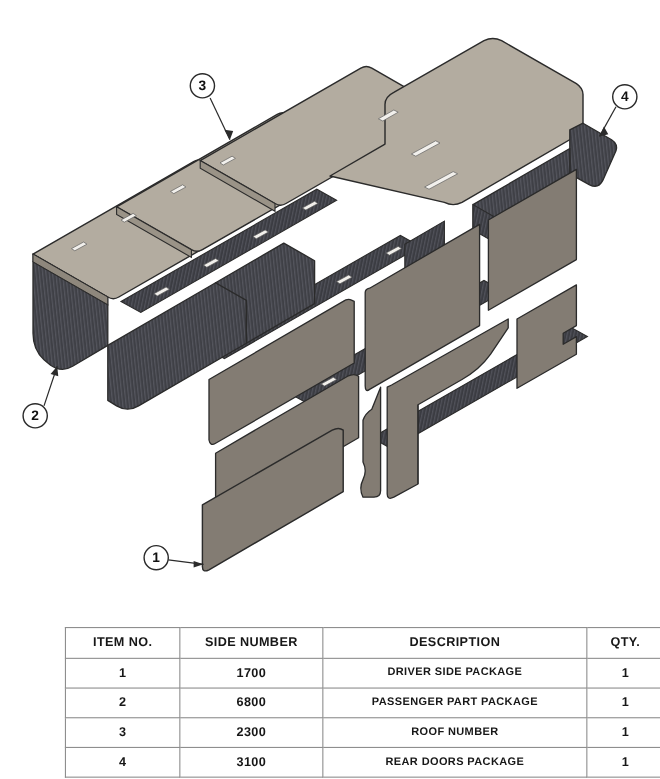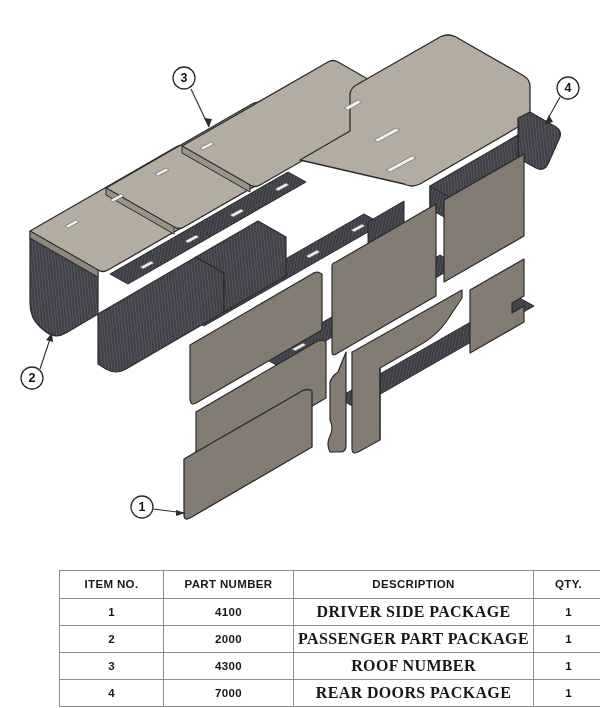--- a/index.html
+++ b/index.html
@@ -40,21 +40,21 @@
     color:#171717;
     background:#fff;
     white-space:nowrap;
     overflow:hidden;
   }
   table.bom thead th{
     height:27px;line-height:27px;
     font-size:11.5px;
   }
   table.bom tbody td{font-size:11.5px;}
-  table.bom td.desc{font-size:16px;font-family:Liberation Serif, serif;}
+  table.bom td.desc{font-size:10px;}
 
   
 </style>
 </head>
 <body>
 
 <div id="sheet">
 
   <div id="drawing">
     <svg width="600" height="556" viewBox="0 0 600 556" xmlns="http://www.w3.org/2000/svg">
@@ -188,47 +188,47 @@
     <table class="bom">
       <colgroup>
         <col class="c-item">
           <col class="c-part">
           <col class="c-desc">
           <col class="c-qty">
       </colgroup>
       <thead>
         <tr>
           <th>ITEM NO.</th>
-          <th>PART NUMBER</th>
+          <th>SIDE NUMBER</th>
           <th>DESCRIPTION</th>
           <th>QTY.</th>
         </tr>
       </thead>
       <tbody>
         <tr>
           <td>1</td>
-          <td>4100</td>
+          <td>1700</td>
           <td class="desc">DRIVER SIDE PACKAGE</td>
           <td>1</td>
         </tr>
         <tr>
           <td>2</td>
-          <td>2000</td>
+          <td>6800</td>
           <td class="desc">PASSENGER PART PACKAGE</td>
           <td>1</td>
         </tr>
         <tr>
           <td>3</td>
-          <td>4300</td>
+          <td>2300</td>
           <td class="desc">ROOF NUMBER</td>
           <td>1</td>
         </tr>
         <tr>
           <td>4</td>
-          <td>7000</td>
+          <td>3100</td>
           <td class="desc">REAR DOORS PACKAGE</td>
           <td>1</td>
         </tr>
       </tbody>
     </table>
   </div>
 
 </div>
 
 </body></html>

